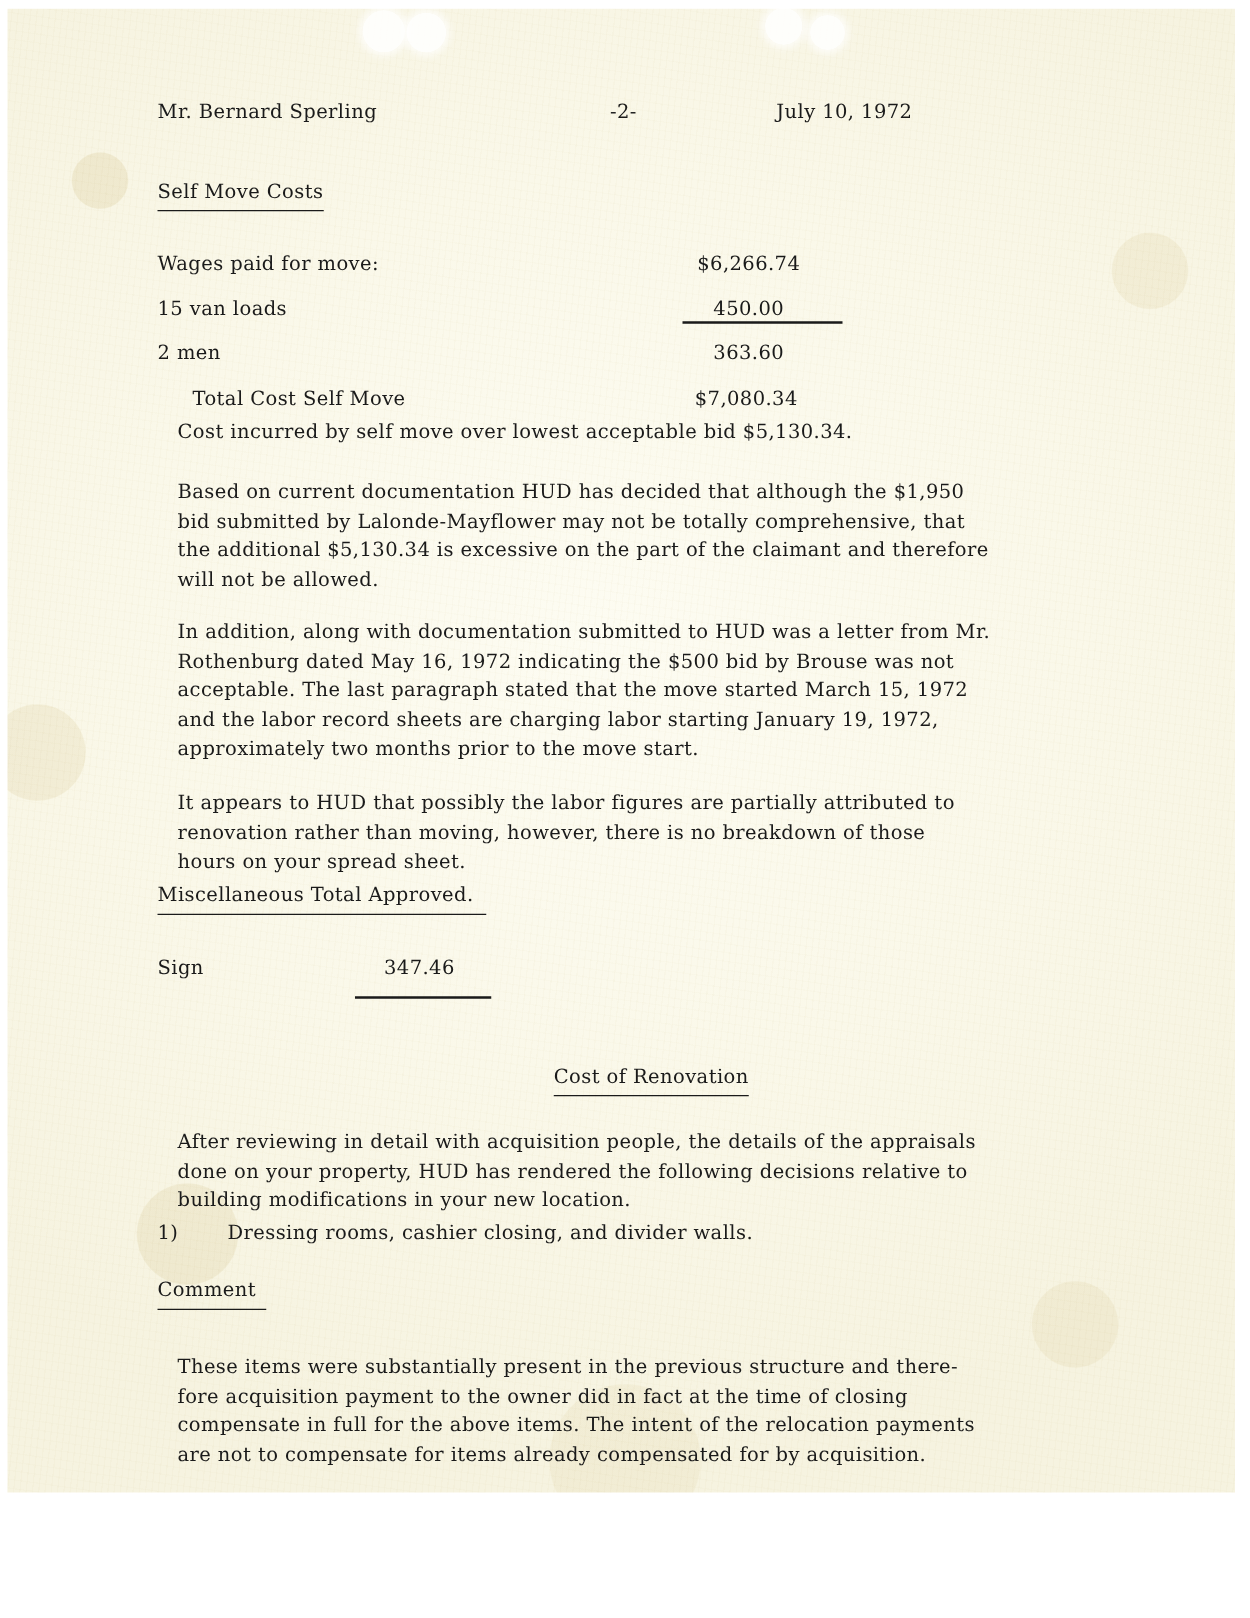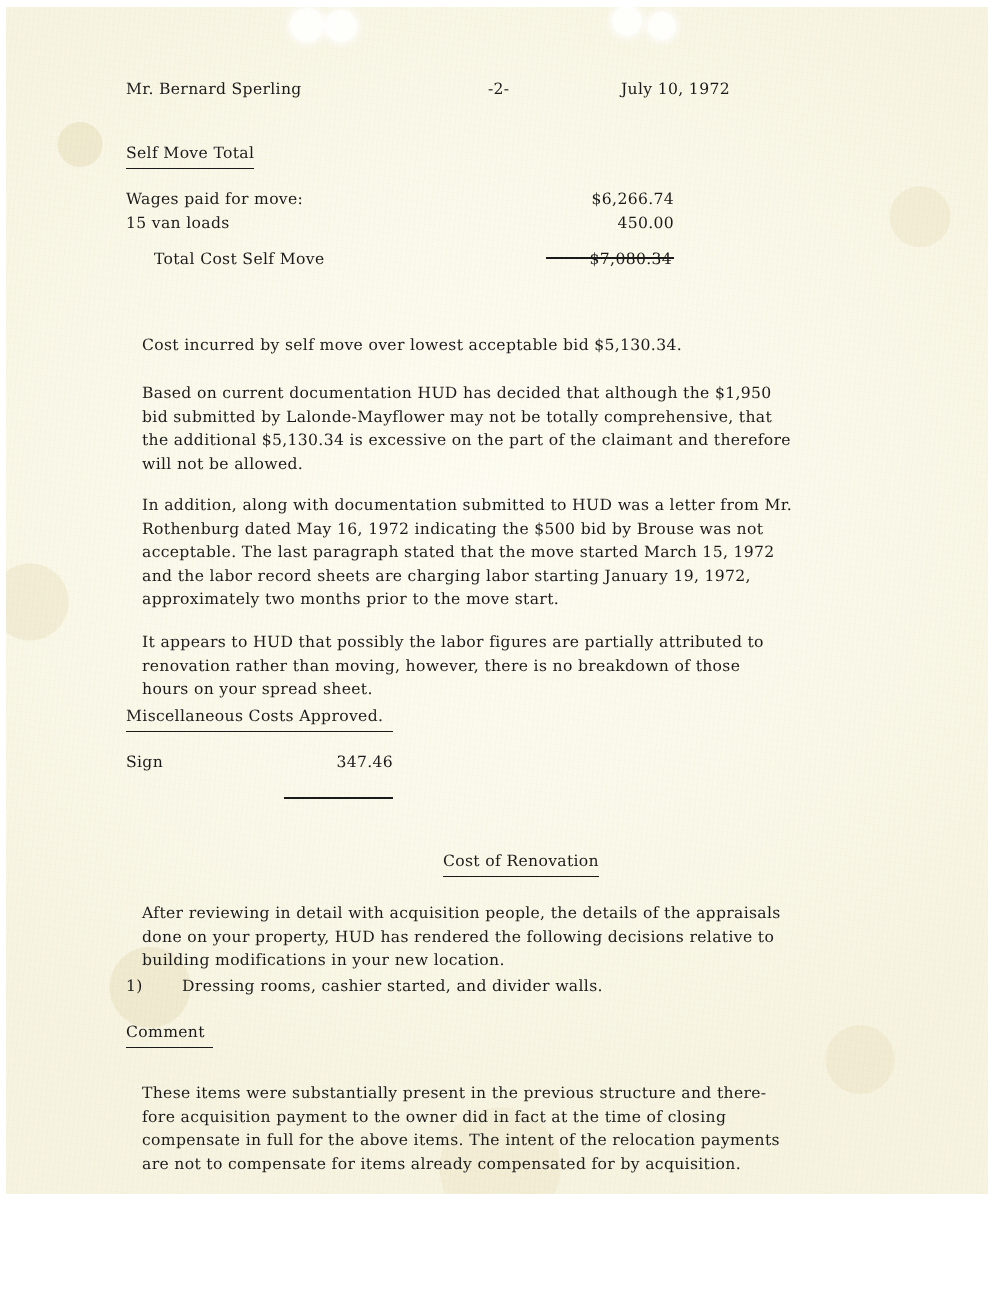--- a/index.html
+++ b/index.html
@@ -102,23 +102,23 @@
 
   .blk { position: absolute; left: 0; width: 790px; }
 
   p.para {
     margin: 16px;
     white-space: pre-line;
   }
 
   
   .costtbl { position: absolute; left: 0; }
-  .costrow { position: relative; height: 23.6px; white-space: nowrap; }
+  .costrow { position: relative; height: 23.6px; white-space: nowrap; margin-top: 12px; }
   .costrow .lab { position: absolute; left: 0; top: 0; }
-  .costrow .amt { position: absolute; top: 0; text-align: right; }
+  .costrow .amt { position: absolute; top: 0; text-align: center; }
 
   
   .t1 .amt { left: 398px; width: 150px; }
   .t1 .rule {
     position: absolute;
     left: 420px;
     width: 128px;
     height: 2px;
     background: #1a1a1a;
     top: 69px;
@@ -165,31 +165,35 @@
 
   <div class="sheet">
 
     <div class="hdr">
       <span class="name">Mr. Bernard Sperling</span>
       <span class="pn">-2-</span>
       <span class="date">July 10, 1972</span>
     </div>
 
     <div class="blk" style="top:142px;">
-      <span class="uhead">Self Move Total</span>
+      <span class="uhead">Self Move Costs</span>
     </div>
 
     <div class="blk costtbl t1" style="top:188px;">
       <div class="costrow">
         <span class="lab">Wages paid for move:</span>
         <span class="amt">$6,266.74</span>
       </div>
       <div class="costrow">
         <span class="lab">15 van loads</span>
         <span class="amt">450.00</span>
+      </div>
+      <div class="costrow">
+        <span class="lab">2 men</span>
+        <span class="amt">363.60</span>
       </div>
       <div class="rule"></div>
       <div class="costrow totalrow">
         <span class="lab">Total Cost Self Move</span>
         <span class="amt">$7,080.34</span>
       </div>
     </div>
 
     <p class="para blk" style="top:318px;">Cost incurred by self move over lowest acceptable bid $5,130.34.</p>
 
@@ -202,42 +206,42 @@
 Rothenburg dated May 16, 1972 indicating the $500 bid by Brouse was not
 acceptable.  The last paragraph stated that the move started March 15, 1972
 and the labor record sheets are charging labor starting January 19, 1972,
 approximately two months prior to the move start.</p>
 
     <p class="para blk" style="top:615px;">It appears to HUD that possibly the labor figures are partially attributed to
 renovation rather than moving, however, there is no breakdown of those
 hours on your spread sheet.</p>
 
     <div class="blk" style="top:705px;">
-      <span class="uhead" style="padding-right:10px;">Miscellaneous Costs Approved.</span>
+      <span class="uhead" style="padding-right:10px;">Miscellaneous Total Approved.</span>
     </div>
 
     <div class="blk costtbl t2" style="top:751px;">
       <div class="costrow">
         <span class="lab">Sign</span>
         <span class="amt">347.46</span>
       </div>
       <div class="rule"></div>
     </div>
 
     <div class="blk" style="top:850px;text-align:center;">
       <span class="uhead">Cost of Renovation</span>
     </div>
 
     <p class="para blk" style="top:886px;">After reviewing in detail with acquisition people, the details of the appraisals
 done on your property, HUD has rendered the following decisions relative to
 building modifications in your new location.</p>
 
     <div class="blk listitem" style="top:975px;">
       <span class="num">1)</span>
-      <span class="body">Dressing rooms, cashier started, and divider walls.</span>
+      <span class="body">Dressing rooms, cashier closing, and divider walls.</span>
     </div>
 
     <div class="blk" style="top:1021px;">
       <span class="uhead" style="padding-right:8px;">Comment</span>
     </div>
 
     <p class="para blk" style="top:1066px;">These items were substantially present in the previous structure and there-
 fore acquisition payment to the owner did in fact at the time of closing
 compensate in full for the above items.   The intent of the relocation payments
 are not to compensate for items already compensated for by acquisition.</p>

